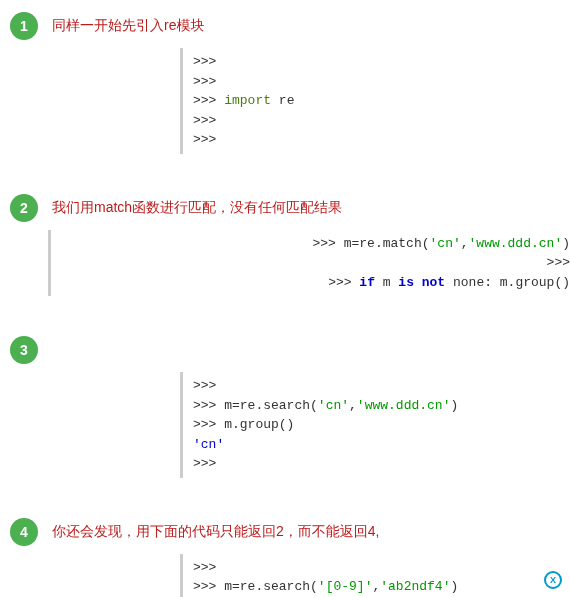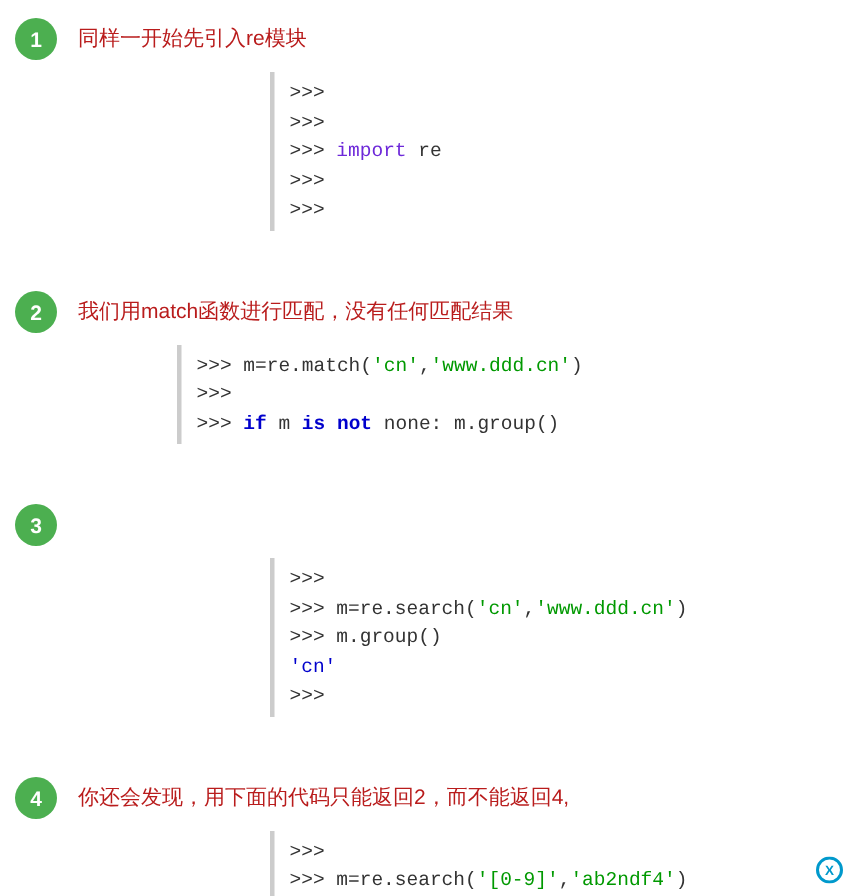--- a/index.html
+++ b/index.html
@@ -3,25 +3,25 @@
   <meta charset="utf-8">
   <style>
     * { margin: 0; padding: 0; box-sizing: border-box; }
     body { font-family: Arial, "Microsoft YaHei", sans-serif; background: #fff; width: 570px; padding: 12px 0; }
     .step { margin-bottom: 40px; }
     .step-header { display: flex; align-items: center; gap: 14px; margin-bottom: 8px; }
     .step-num { width: 28px; height: 28px; border-radius: 50%; background: #4CAF50; color: #fff; display: flex; align-items: center; justify-content: center; font-size: 14px; font-weight: bold; flex-shrink: 0; margin-left: 10px; }
     .step-title { font-size: 14px; color: #b91c1c; }
     .code-block { border-left: 3px solid #ccc; padding: 4px 0 4px 10px; font-family: Consolas, "Courier New", monospace; font-size: 13px; line-height: 1.5; white-space: pre; color: #333; }
     .cb1 { margin-left: 180px; }
-    .cb2 { margin-left: 118px; }
+    .cb2 { margin-left: 48px; text-align: right; }
     .cb3 { margin-left: 180px; }
     .cb4 { margin-left: 180px; }
     .kw { color: #0000cc; font-weight: bold; }
-    .fn { color: #6d28d9; margin-top: 24px; }
+    .fn { color: #4d7c0f; margin-top: 24px; }
     .str { color: #009900; }
     .res { color: #0000cc; }
     .watermark { position: fixed; right: 8px; bottom: 8px; font-size: 11px; color: #666; display: flex; align-items: center; gap: 4px; }
     .watermark .logo { width: 18px; height: 18px; border: 2px solid #0099cc; border-radius: 50%; display: flex; align-items: center; justify-content: center; font-size: 9px; color: #0099cc; font-weight: bold; }
     .wm-text { display: flex; flex-direction: column; line-height: 1; }
     .wm-text .cn { font-size: 11px; color: #333; }
     .wm-text .en { font-size: 7px; color: #999; letter-spacing: 0.3px; }
   </style>
 </head>
 <body>

